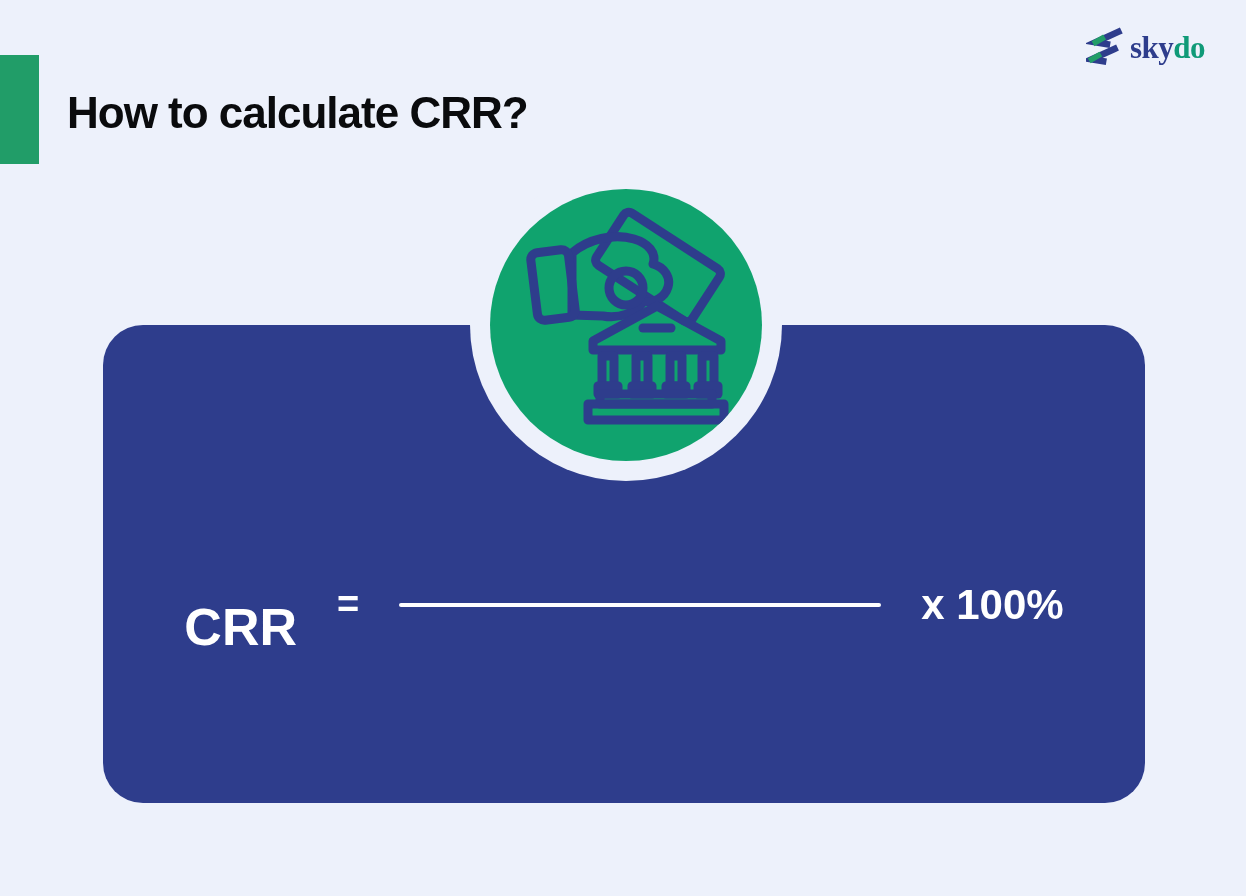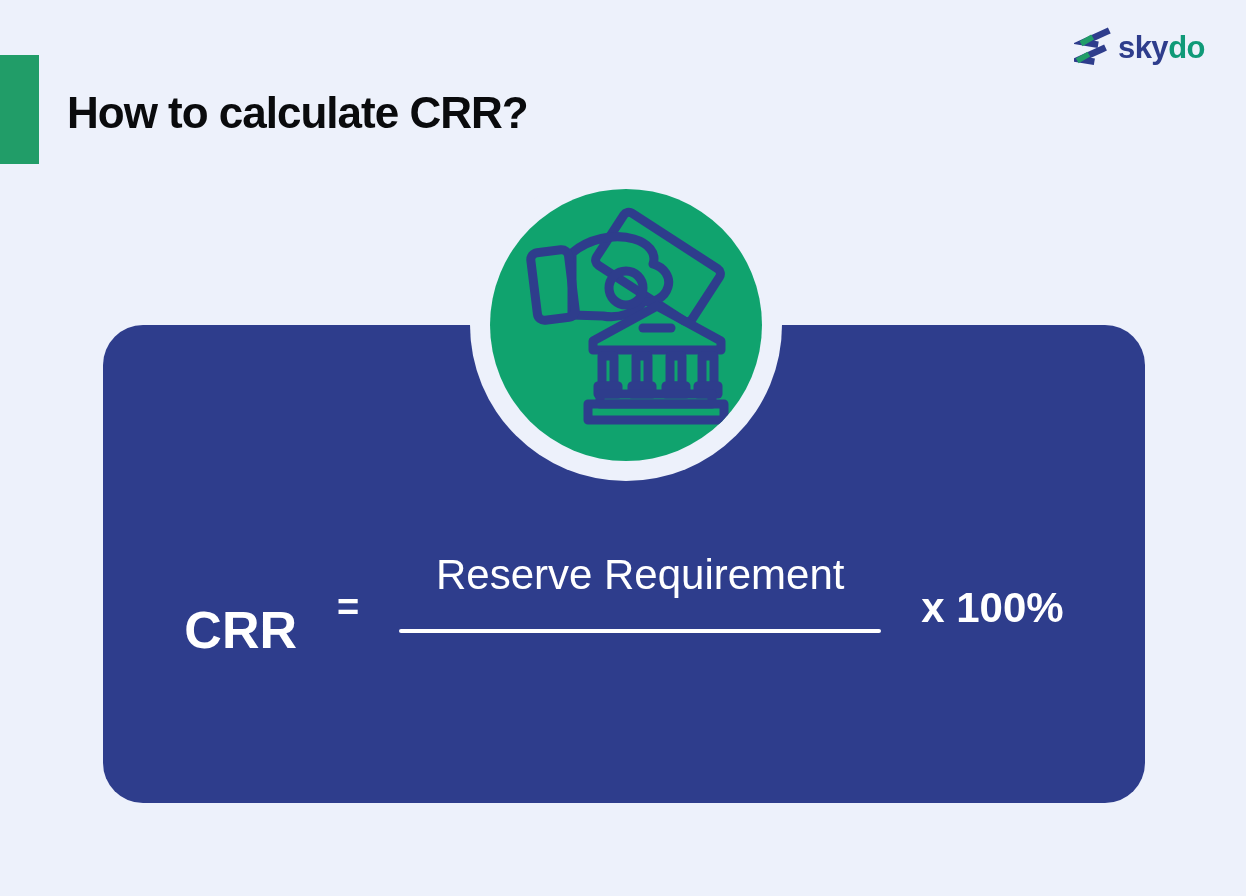--- a/index.html
+++ b/index.html
@@ -47,20 +47,21 @@
     display: flex;
     align-items: center;
     gap: 6px;
   }
   .logo-mark { width: 38px; height: 40px; display: block; }
   .logo-text {
     font-size: 31px;
     font-weight: 800;
     letter-spacing: -0.5px;
     line-height: 1;
+    font-family: Liberation Serif, serif;
   }
   .logo-text .sky { color: var(--logo-navy); }
   .logo-text .do  { color: var(--logo-teal); }
 
   
   .card {
     position: absolute;
     left: 103px; top: 325px;
     width: 1042px; height: 478px;
     background: var(--navy);
@@ -152,21 +153,20 @@
     <div class="logo-text">
       <span class="sky">sky</span><span class="do">do</span>
     </div>
   </div>
 
   <div class="card">
     <div class="formula">
       <span class="formula-lhs">CRR</span>
       <span class="formula-equals">=</span>
       <span class="fraction">
-        <span class="numerator">Reserve Requirement</span>
         <span class="fraction-bar"></span>
       </span>
       <span class="formula-multiplier">x 100%</span>
     </div>
   </div>
 
   <div class="icon-ring"></div>
   <div class="icon-circle">
     <svg viewBox="0 0 272 272" aria-hidden="true">
       <g fill="none" stroke="currentColor" stroke-width="9" stroke-linejoin="round" stroke-linecap="round">

